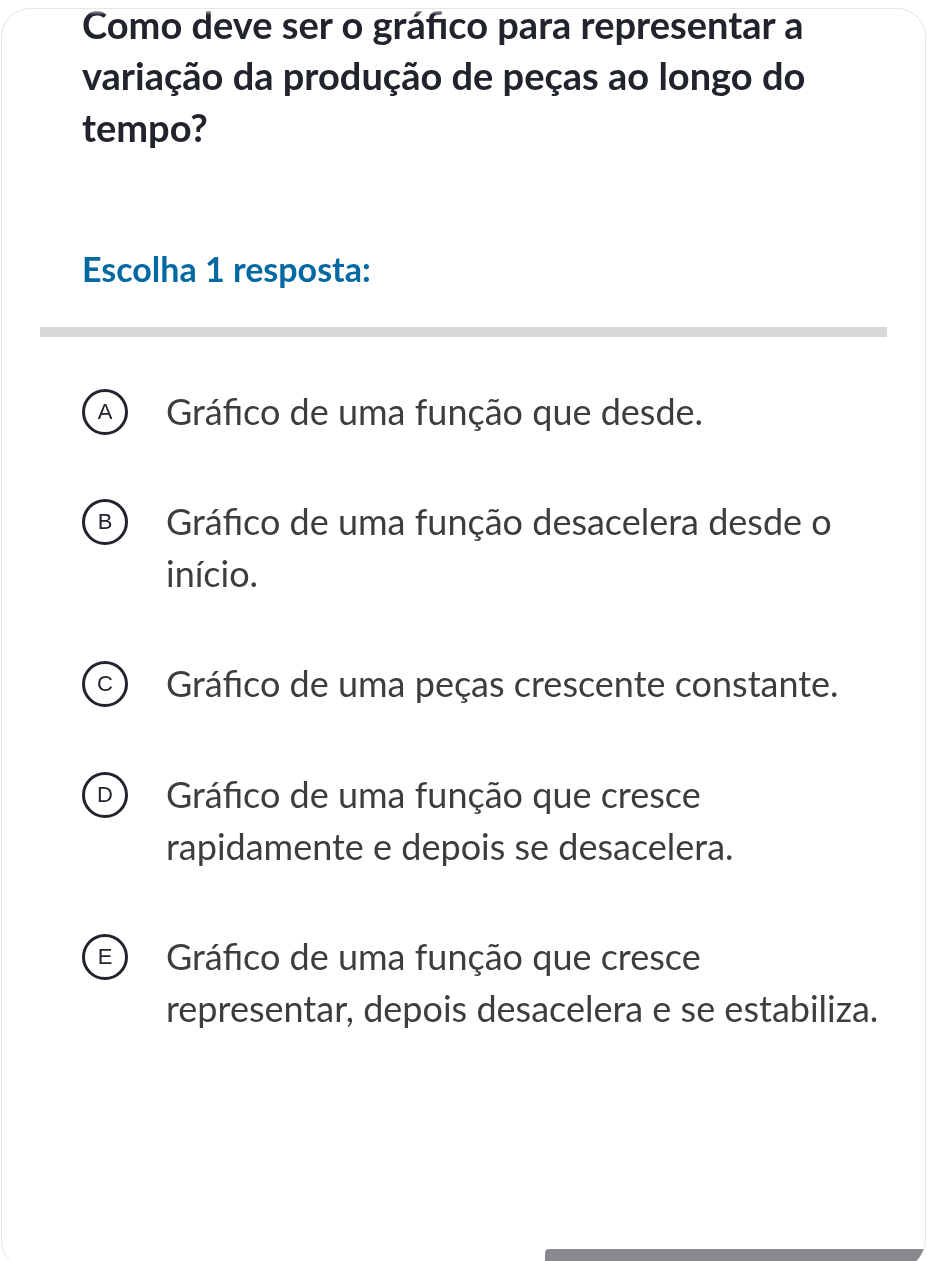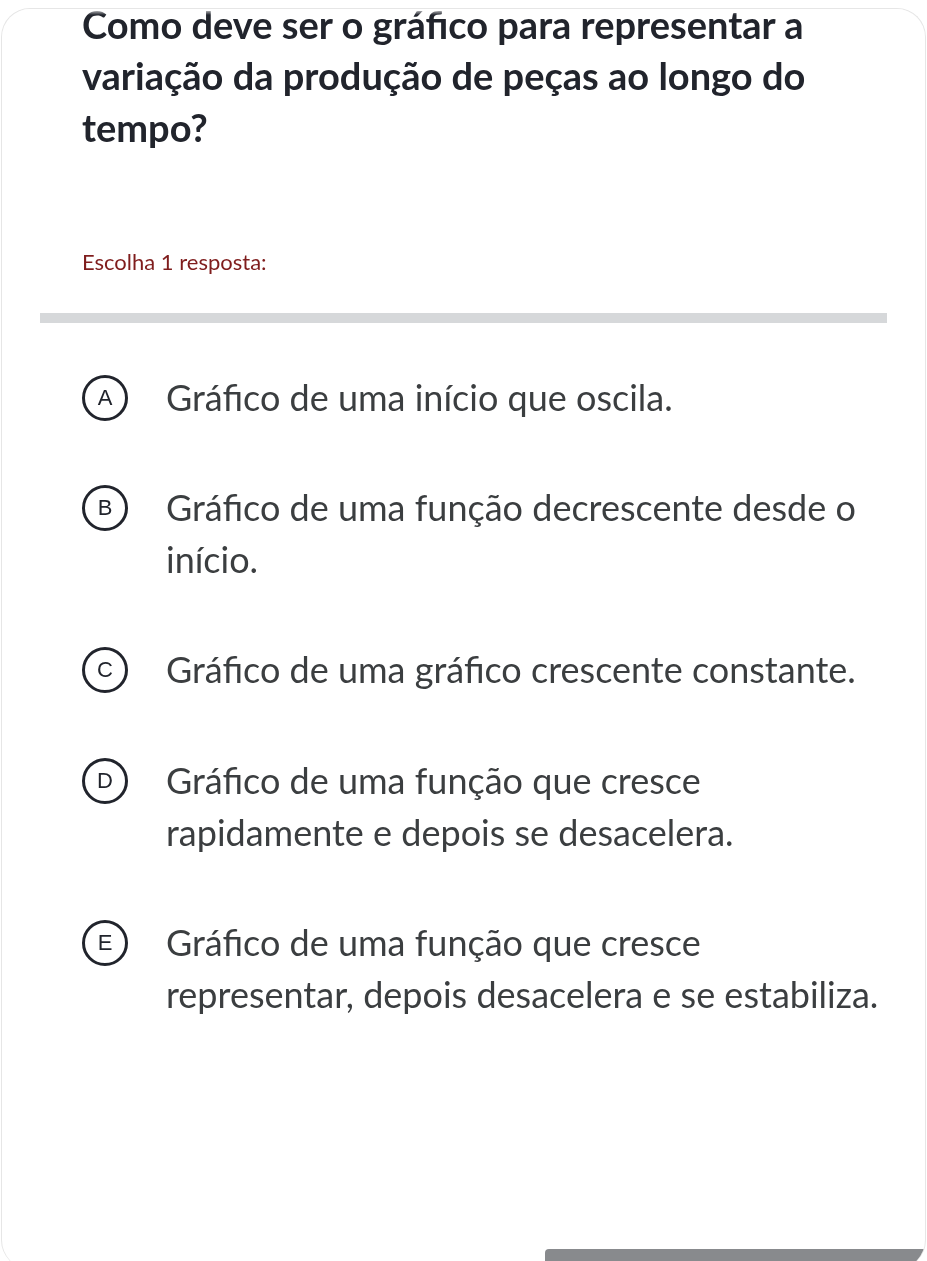--- a/index.html
+++ b/index.html
@@ -28,23 +28,23 @@
   }
   .question-text {
     font-size: 38px;
     line-height: 1.35;
     font-weight: 700;
     color: #21242c;
     padding: 0 40px 0 80px;
     margin-top: -10px;
   }
   .prompt {
-    font-size: 22px;
-    font-weight: 400;
-    color: #7f1d1d;
+    font-size: 34px;
+    font-weight: 700;
+    color: #0369a1;
     padding: 0 40px 0 80px;
     margin-top: 95px;
     margin-bottom: 38px;
   }
   .divider {
     height: 10px;
     background: #d6d8da;
     margin: 0 38px 0 38px;
   }
   .options {
@@ -109,31 +109,31 @@
   <div class="question-text">Como deve ser o gráfico para representar a variação da produção de peças ao longo do tempo?</div>
 
   <div class="prompt">Escolha 1 resposta:</div>
 
   <div class="divider"></div>
 
   <div class="options">
 
     <div class="option">
       <div class="circle">A</div>
-      <div class="option-text">Gráfico de uma início que oscila.</div>
+      <div class="option-text">Gráfico de uma função que desde.</div>
     </div>
 
     <div class="option">
       <div class="circle">B</div>
-      <div class="option-text">Gráfico de uma função decrescente desde o início.</div>
+      <div class="option-text">Gráfico de uma função desacelera desde o início.</div>
     </div>
 
     <div class="option">
       <div class="circle">C</div>
-      <div class="option-text">Gráfico de uma gráfico crescente constante.</div>
+      <div class="option-text">Gráfico de uma peças crescente constante.</div>
     </div>
 
     <div class="option">
       <div class="circle">D</div>
       <div class="option-text">Gráfico de uma função que cresce rapidamente e depois se desacelera.</div>
     </div>
 
     <div class="option">
       <div class="circle">E</div>
       <div class="option-text">Gráfico de uma função que cresce representar, depois desacelera e se estabiliza.</div>

